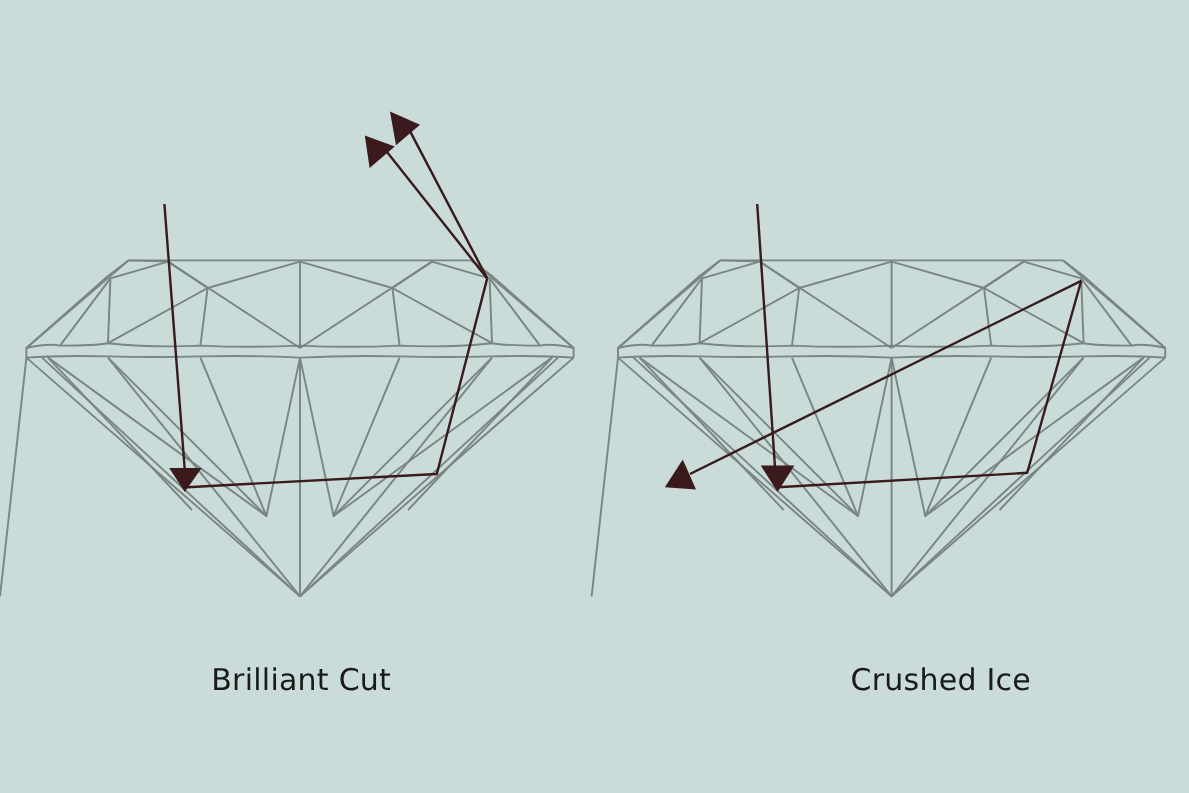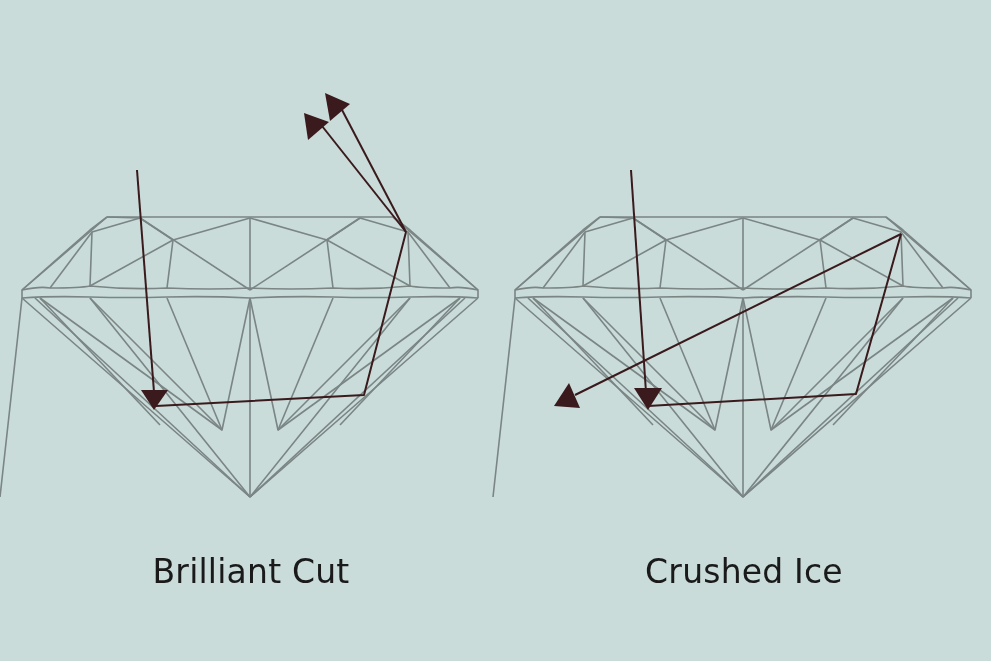--- a/index.html
+++ b/index.html
@@ -8,21 +8,21 @@
       background: #c9dcda;
       position: relative;
     }
     #canvas { position: absolute; left: 0; top: 0; width: 991px; height: 661px; }
     .facet { fill: none; stroke: #7a8584; stroke-width: 1.6; stroke-linejoin: round; }
     .ray { fill: none; stroke: #3a1a1c; stroke-width: 2; stroke-linejoin: round; }
     .head { fill: #3a1a1c; }
     .label {
       position: absolute; top: 552px;
       font-family: "DejaVu Sans", sans-serif;
-      font-size: 33px; color: #1a1a1a; letter-spacing: 0.2px;
+      font-size: 25px; color: #1a1a1a; letter-spacing: 0.2px;
       transform: translateX(-50%); white-space: nowrap;
     }
   </style>
 </head>
 <body>
 
 <svg id="canvas" viewBox="0 0 991 661" xmlns="http://www.w3.org/2000/svg">
   <defs>
 
     <g id="diamond">
@@ -86,13 +86,13 @@
       <polyline class="ray" points="631,170 646,392"></polyline>
       <polygon class="head" points="634,388 662,388 648,410"></polygon>
       <polyline class="ray" points="648,406 856,394 901,234"></polyline>
       <polyline class="ray" points="901,234 575,395"></polyline>
       <polygon class="head" points="554,406 580,408 569,383"></polygon>
     </g>
   </g>
 </svg>
 
 <div class="label" style="left:251px">Brilliant Cut</div>
-<div class="label" style="left:744px">Crushed Ice</div>
+<div class="label" style="left:784px">Crushed Ice</div>
 
 </body></html>

